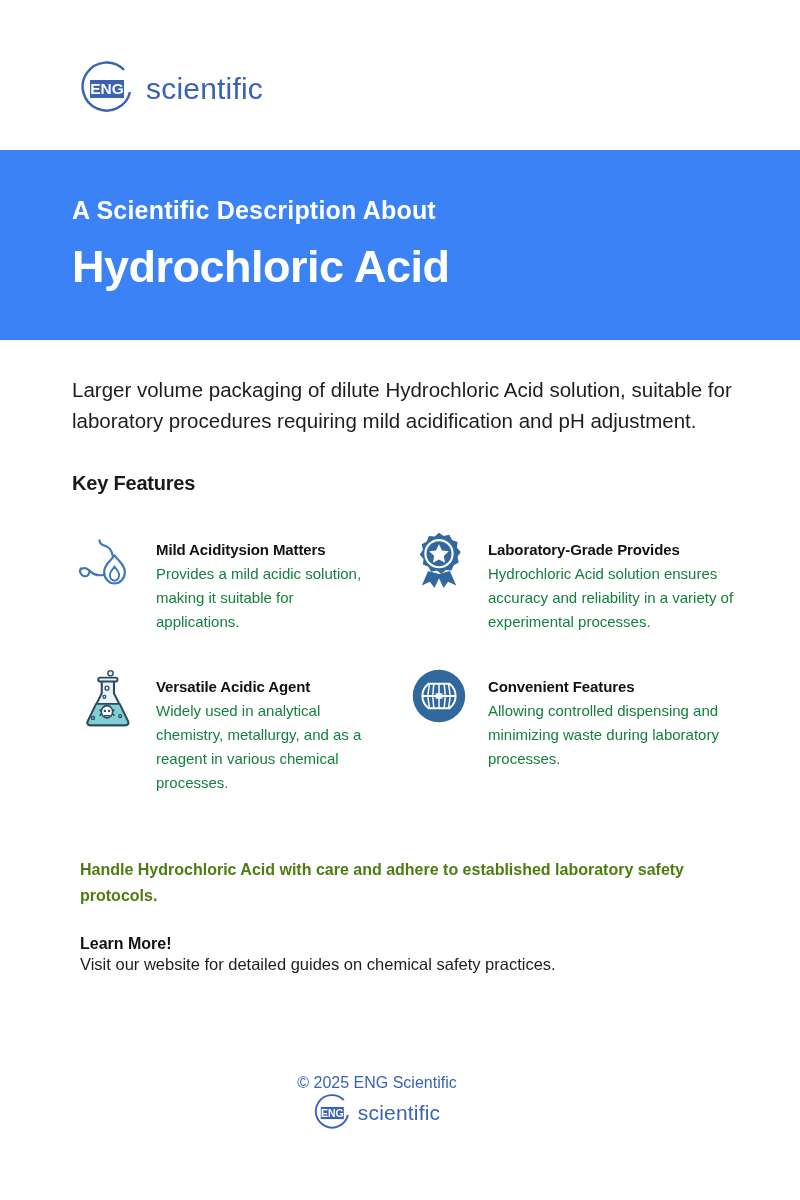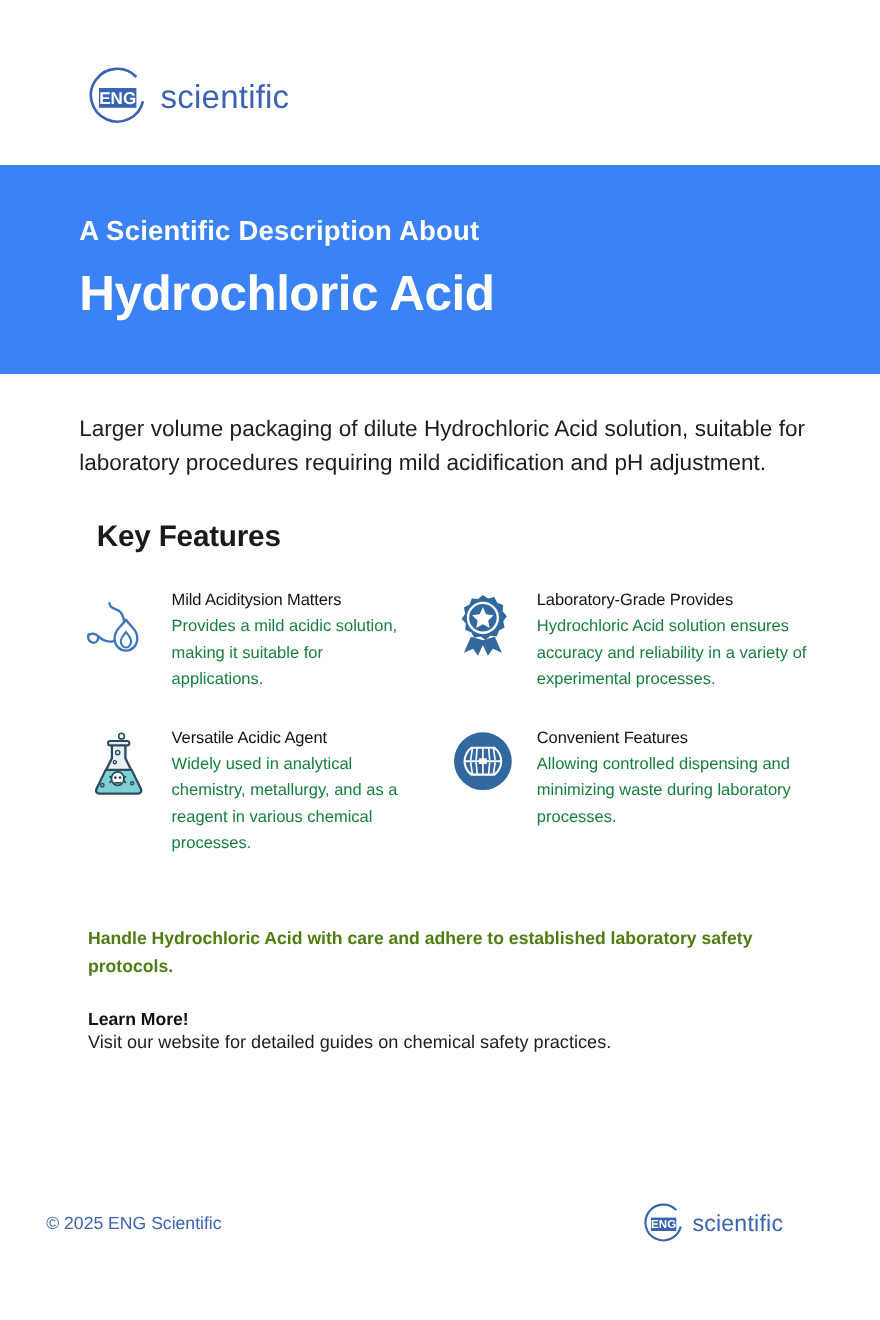--- a/index.html
+++ b/index.html
@@ -67,23 +67,23 @@
     padding: 0 47px 0 72px;
   }
   .intro {
     font-size: 20.5px;
     line-height: 31px;
     color: #1d1d1d;
     margin: 34px 0 0 0;
     max-width: 660px;
   }
   .section-heading {
-    font-size: 27px;
-    font-weight: bold;
-    margin: 36px 0 0 16px;
+    font-size: 20px;
+    font-weight: bold;
+    margin: 36px 0 0 0;
     letter-spacing: -0.2px;
   }
 
   
   .features {
     display: grid;
     grid-template-columns: 320px 1fr;
     column-gap: 12px;
     row-gap: 26px;
     margin-top: 28px;
@@ -101,22 +101,22 @@
     align-items: flex-start;
     justify-content: center;
     padding-top: 8px;
     box-sizing: border-box;
   }
   .feature-body {
     padding-top: 2px;
   }
   .feature-title {
     font-size: 15px;
-    font-weight: normal;
-    margin: 4px 0 4px 0;
+    font-weight: bold;
+    margin: 16px 0 4px 0;
     color: #111111;
     letter-spacing: -0.1px;
   }
   .feature-desc {
     font-size: 15px;
     line-height: 24px;
     color: #15803d;
     margin: 0;
   }
   .col-right .feature-body { max-width: 250px; }
@@ -150,20 +150,21 @@
   
   .footer {
     position: absolute;
     left: 0;
     right: 0;
     bottom: 66px;
     padding: 0 88px 0 42px;
     display: flex;
     align-items: center;
     justify-content: space-between;
+    flex-direction: column;
   }
   .copyright {
     font-size: 16px;
     color: #3a62b5;
   }
   .footer-logo {
     display: flex;
     align-items: center;
   }
   .footer-logo .logo-mark { width: 42px; height: 42px; }

